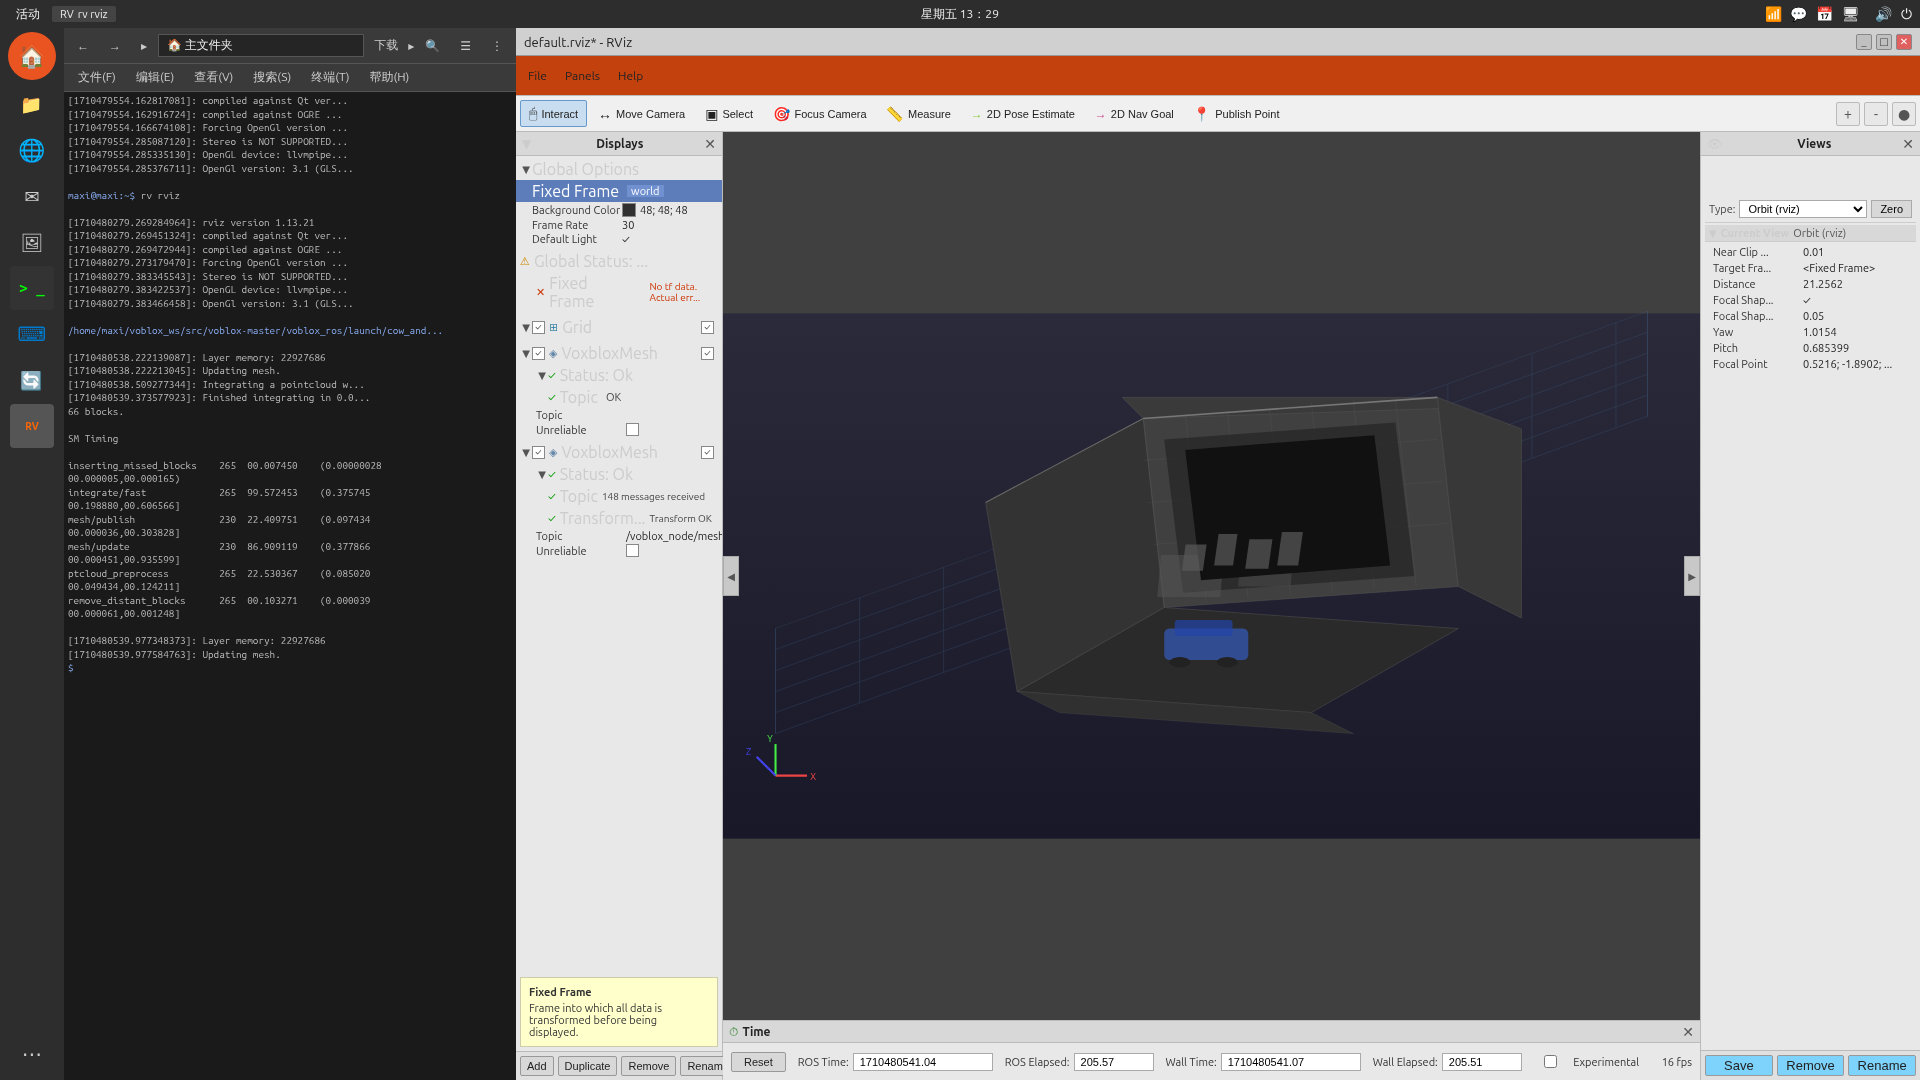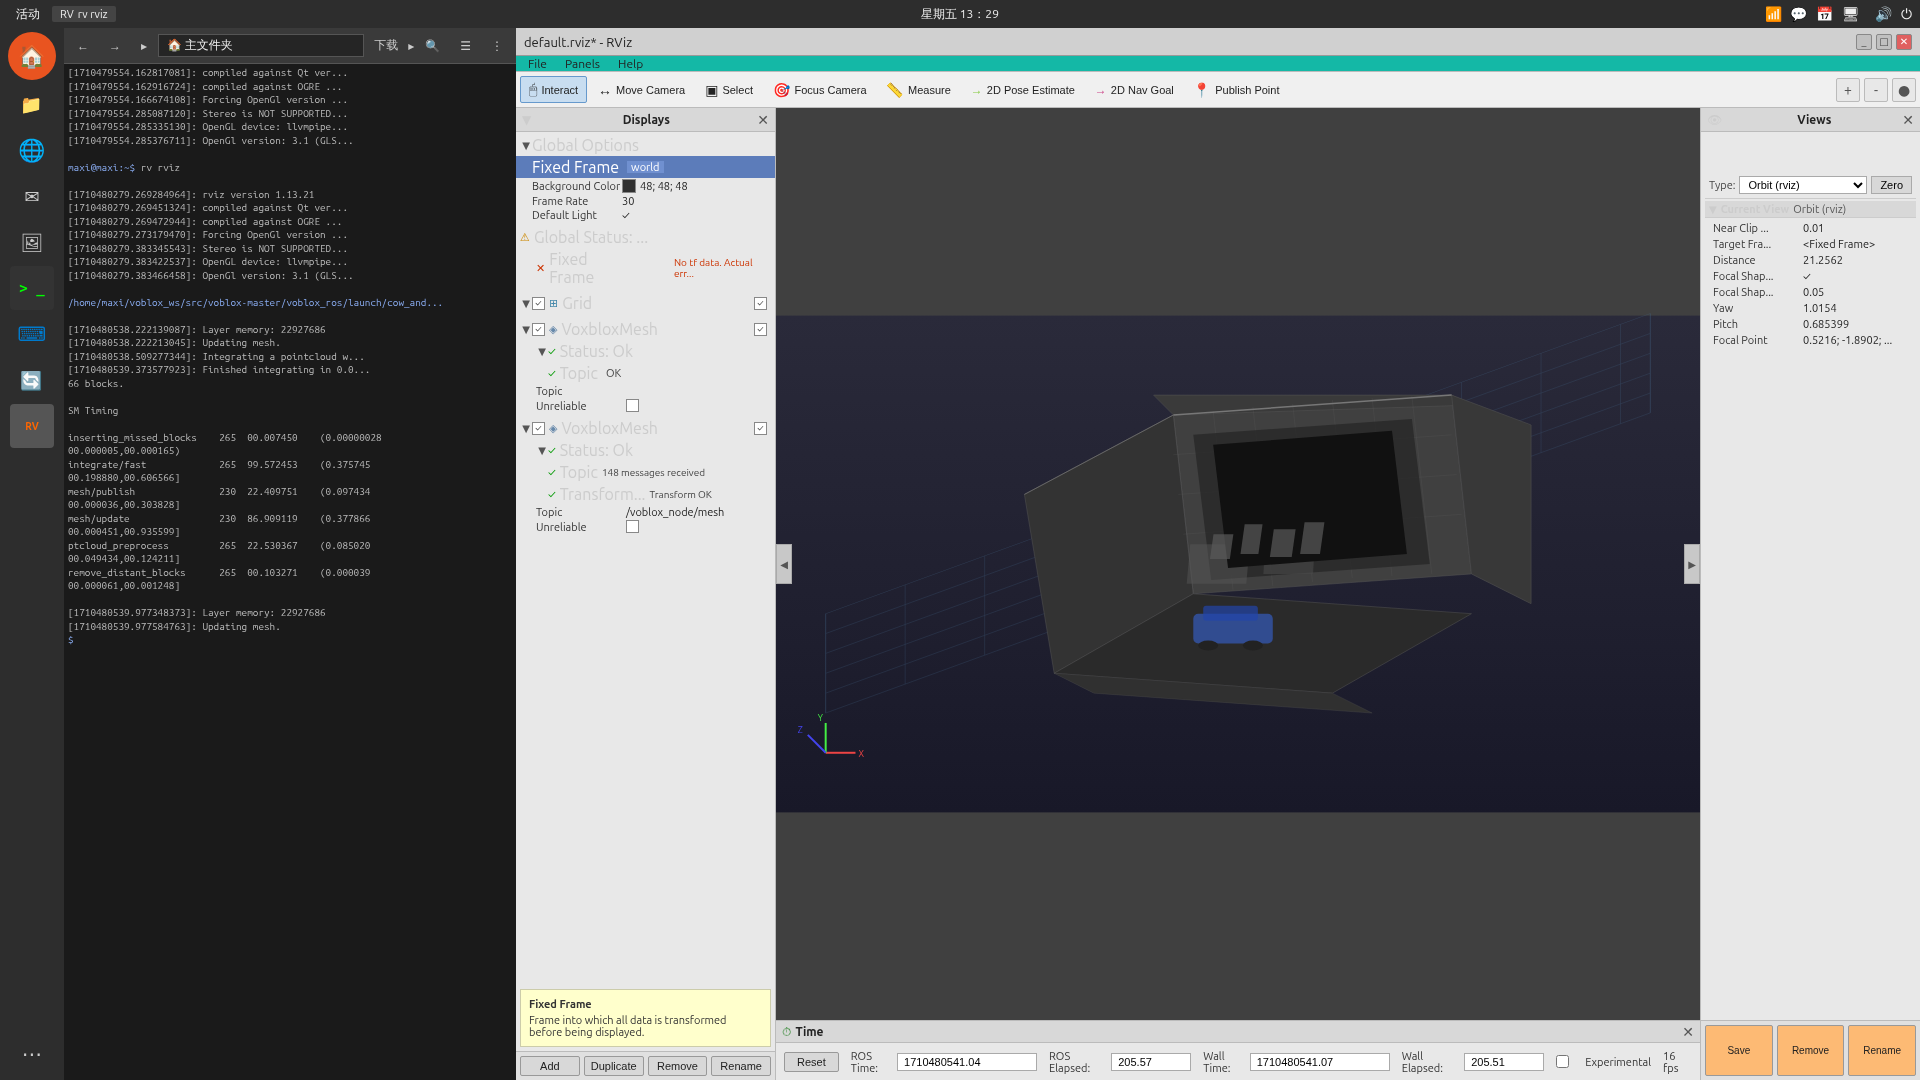--- a/index.html
+++ b/index.html
@@ -4,32 +4,32 @@
   <style>
     * { box-sizing: border-box; margin: 0; padding: 0; }
     body { font-family: 'Ubuntu', 'DejaVu Sans', Arial, sans-serif; font-size: 12px; background: #2d2d2d; color: #ccc; width: 1920px; height: 1080px; overflow: hidden; }
 
     
     .rviz-title-bar { display: flex; align-items: center; justify-content: space-between; background: #d0d0d0; height: 28px; padding: 0 8px; border-bottom: 1px solid #999; }
     .rviz-window-btns { display: flex; gap: 4px; }
     .rviz-win-btn { width: 16px; height: 16px; border-radius: 2px; border: 1px solid #888; background: #c0c0c0; cursor: pointer; display: flex; align-items: center; justify-content: center; font-size: 10px; color: #444; }
 
     
-    .rviz-menu-bar { display: flex; align-items: center; background: #14b8a6; height: 16px; padding: 0 4px; border-bottom: 1px solid #bbb; gap: 2px; }
+    .rviz-menu-bar { display: flex; align-items: center; background: #c2410c; height: 40px; padding: 0 4px; border-bottom: 1px solid #bbb; gap: 2px; }
     .rviz-menu-item { color: #222; font-size: 12px; cursor: pointer; padding: 2px 8px; }
 
     
     .rviz-toolbar { display: flex; align-items: center; background: #f0f0f0; height: 36px; padding: 0 4px; border-bottom: 1px solid #bbb; gap: 2px; }
     .toolbar-btn { display: flex; align-items: center; gap: 4px; padding: 4px 8px; border: 1px solid transparent; cursor: pointer; font-size: 11px; color: #222; background: none; border-radius: 2px; }
     .toolbar-btn.active { background: #c8ddf0; border-color: #6699cc; }
     .toolbar-right { margin-left: auto; display: flex; align-items: center; gap: 4px; }
     .toolbar-small-btn { width: 24px; height: 24px; border: 1px solid #bbb; background: #e8e8e8; cursor: pointer; display: flex; align-items: center; justify-content: center; font-size: 14px; color: #555; border-radius: 2px; }
 
     
-    .displays-panel { width: 260px; background: #e8e8e8; border-right: 1px solid #bbb; display: flex; flex-direction: column; flex-shrink: 0; }
+    .displays-panel { width: 207px; background: #e8e8e8; border-right: 1px solid #bbb; display: flex; flex-direction: column; flex-shrink: 0; }
     .panel-header { display: flex; align-items: center; justify-content: space-between; background: #d8d8d8; height: 24px; padding: 0 6px; border-bottom: 1px solid #bbb; }
     .panel-title { font-size: 12px; color: #222; font-weight: bold; }
     .panel-close { cursor: pointer; color: #555; font-size: 14px; }
 
     
     .display-tree { flex: 1; overflow-y: auto; font-size: 11px; }
     .display-item { padding: 2px 0; }
     .display-row { display: flex; align-items: center; padding: 2px 4px; cursor: pointer; }
     .display-row.selected { background: #5c7cba; color: white; }
     .display-row.selected .display-label { color: white; }
@@ -65,21 +65,21 @@
     .view-type-select { font-size: 11px; border: 1px solid #aaa; background: white; padding: 1px 4px; flex: 1; }
     .view-zero-btn { font-size: 11px; border: 1px solid #aaa; background: #d8d8d8; padding: 2px 8px; cursor: pointer; }
     .current-view-header { display: flex; align-items: center; padding: 2px 4px; background: #d8d8d8; border-bottom: 1px solid #ccc; margin: 2px 0; }
     .current-view-arrow { font-size: 10px; margin-right: 4px; }
     .current-view-label { font-size: 11px; font-weight: bold; }
     .current-view-type { font-size: 11px; color: #555; margin-left: 4px; }
     .view-prop { display: flex; padding: 2px 8px; }
     .view-prop-name { width: 90px; font-size: 11px; color: #333; flex-shrink: 0; }
     .view-prop-value { font-size: 11px; color: #222; }
     .views-buttons { display: flex; gap: 4px; padding: 4px; border-top: 1px solid #bbb; background: #e0e0e0; }
-    .view-btn { flex: 1; padding: 19px 6px; border: 1px solid #999; background: #fdba74; cursor: pointer; font-size: 10px; color: #222; text-align: center; border-radius: 2px; }
+    .view-btn { flex: 1; padding: 2px 6px; border: 1px solid #999; background: #7dd3fc; cursor: pointer; font-size: 13px; color: #222; text-align: center; border-radius: 2px; }
 
     
     .time-panel { background: #e8e8e8; border-top: 1px solid #bbb; height: 60px; display: flex; flex-direction: column; }
     .time-header { display: flex; align-items: center; justify-content: space-between; background: #d8d8d8; height: 22px; padding: 0 6px; border-bottom: 1px solid #bbb; }
     .time-content { display: flex; align-items: center; padding: 4px 8px; gap: 12px; flex: 1; }
     .time-field { display: flex; align-items: center; gap: 4px; }
     .time-label { font-size: 11px; color: #333; }
     .time-input { border: 1px solid #aaa; background: white; padding: 2px 6px; font-size: 11px; width: 140px; }
     .time-input-sm { border: 1px solid #aaa; background: white; padding: 2px 6px; font-size: 11px; width: 80px; }
     .fps-label { margin-left: auto; font-size: 11px; color: #333; }
@@ -167,20 +167,28 @@
         <span style="color:#eee;">🏠</span>
         <span>主文件夹</span>
       </span>
       <span style="color:#ccc;font-size:12px;padding:2px 8px;cursor:pointer;">下载</span>
       <span style="color:#ccc;">▸</span>
       <button class="nav-btn">🔍</button>
       <button class="nav-btn">☰</button>
       <button class="nav-btn">⋮</button>
     </div>
 
+    <div class="app-menu-bar">
+      <span class="app-menu-item">文件(F)</span>
+      <span class="app-menu-item">编辑(E)</span>
+      <span class="app-menu-item">查看(V)</span>
+      <span class="app-menu-item">搜索(S)</span>
+      <span class="app-menu-item">终端(T)</span>
+      <span class="app-menu-item">帮助(H)</span>
+    </div>
 
     <div class="term-output">
       <div class="term-line">[1710479554.162817081]: compiled against Qt ver...</div>
       <div class="term-line">[1710479554.162916724]: compiled against OGRE ...</div>
       <div class="term-line">[1710479554.166674108]: Forcing OpenGl version ...</div>
       <div class="term-line">[1710479554.285087120]: Stereo is NOT SUPPORTED...</div>
       <div class="term-line">[1710479554.285335130]: OpenGL device: llvmpipe...</div>
       <div class="term-line">[1710479554.285376711]: OpenGl version: 3.1 (GLS...</div>
       <div class="term-line">&nbsp;</div>
       <div class="term-line" style="color:#8ae;">maxi@maxi:~$ <span style="color:#bbb;">rv rviz</span></div>

